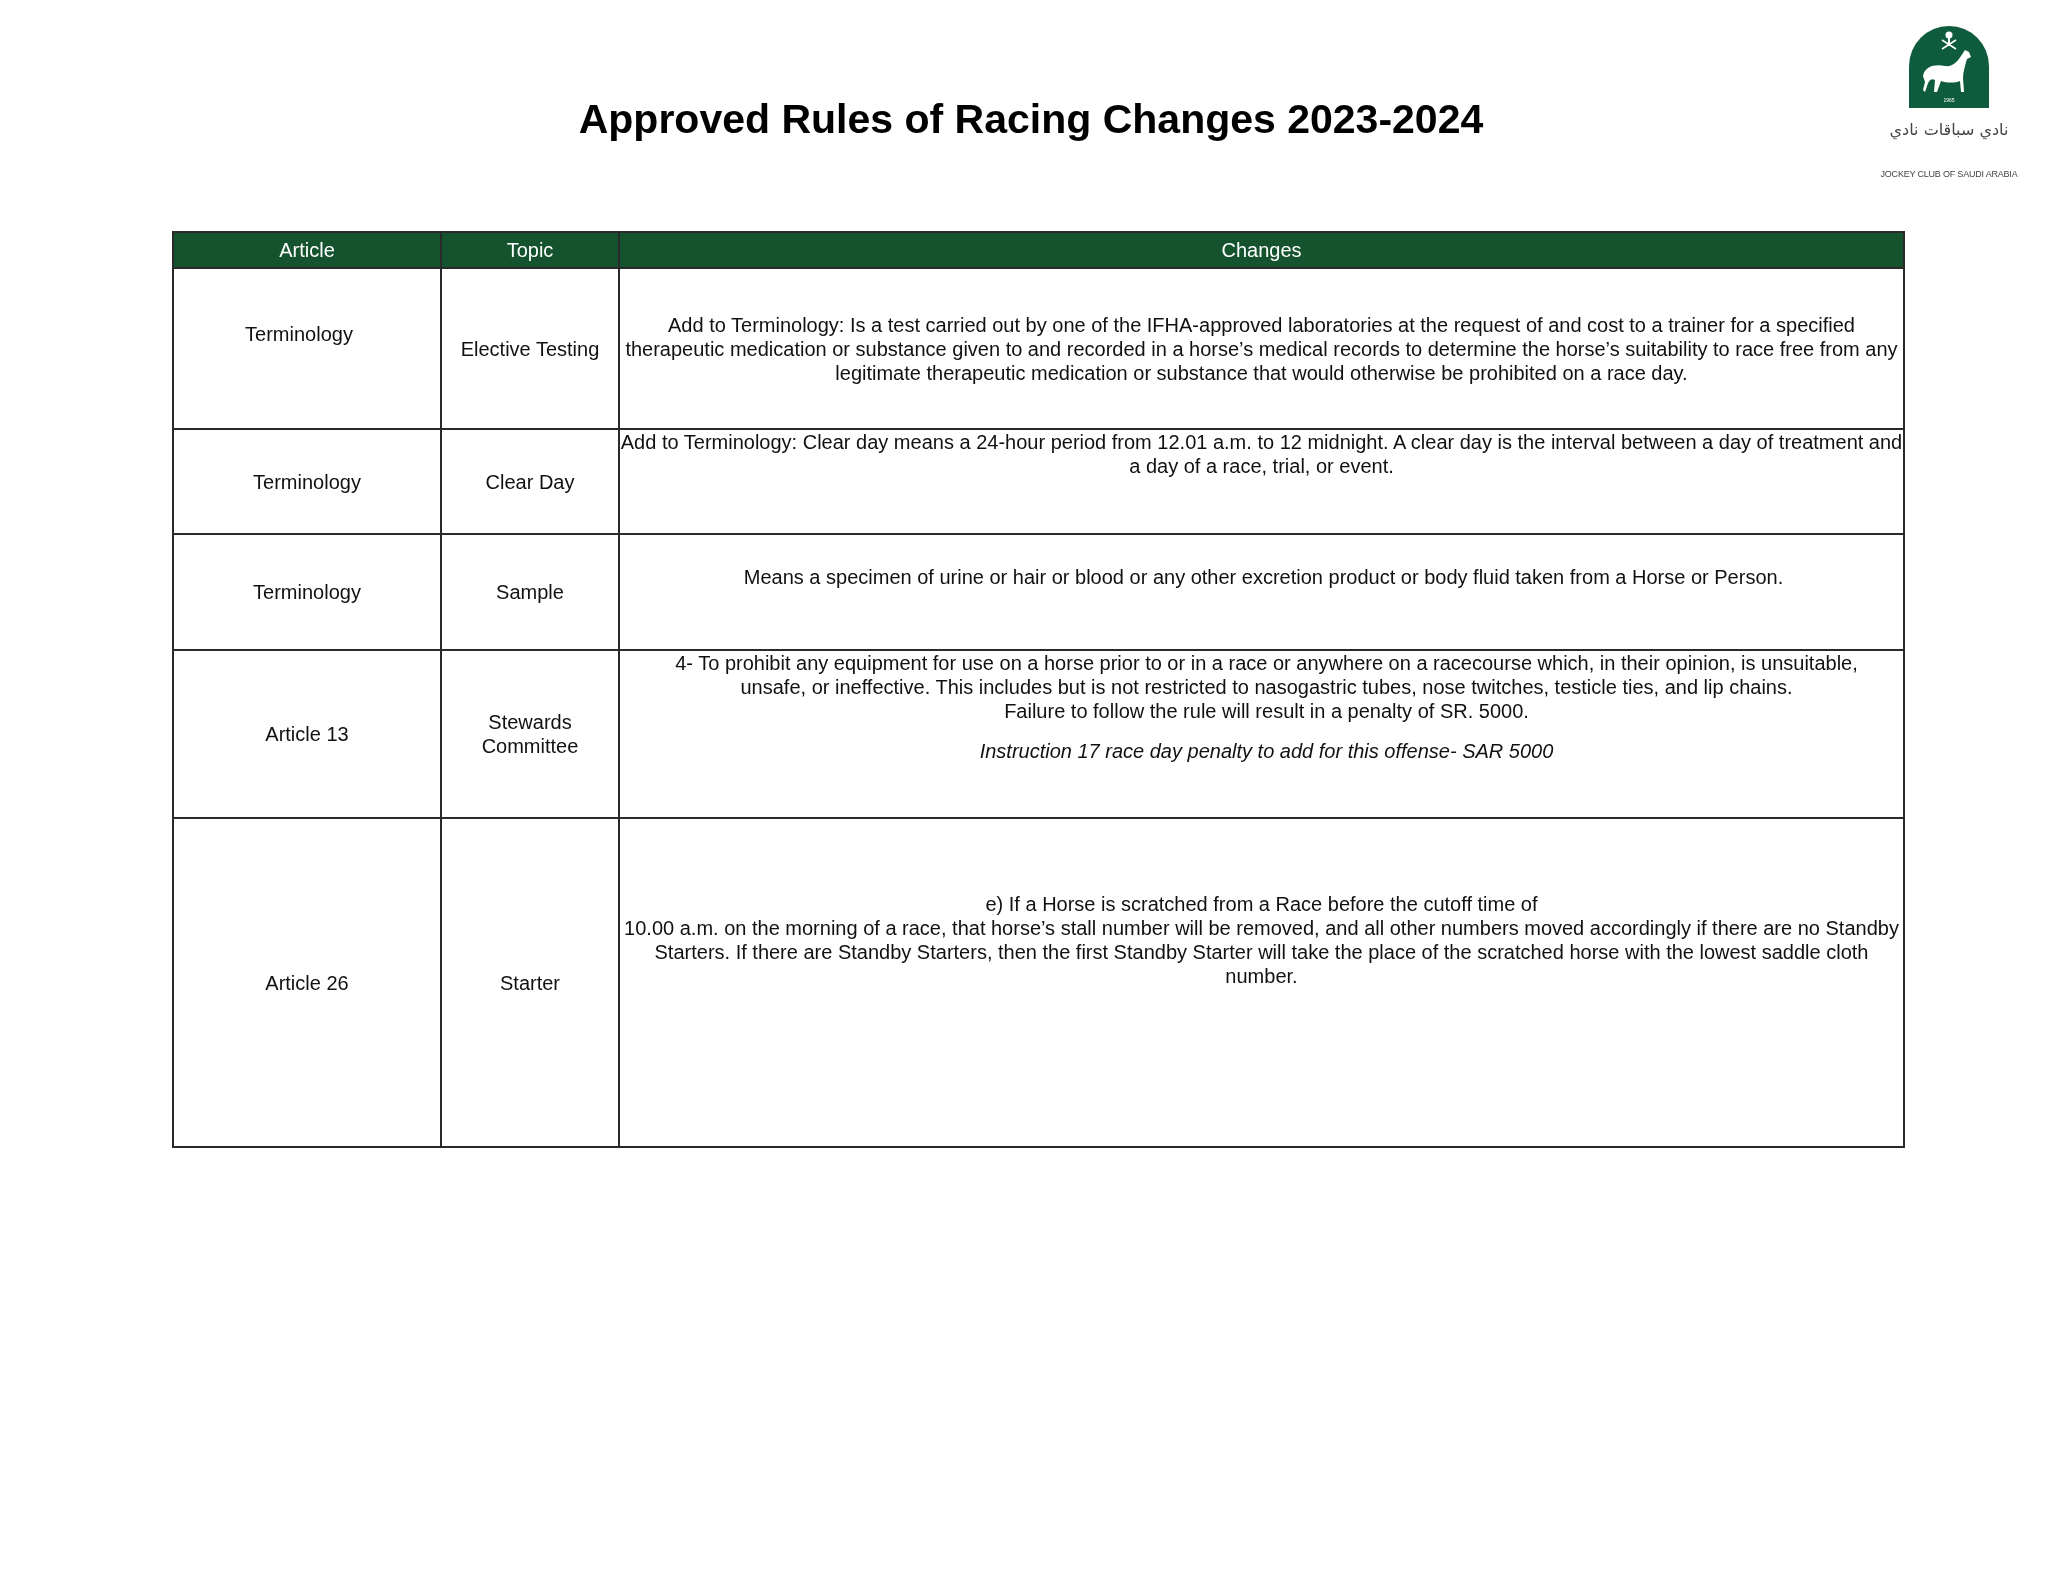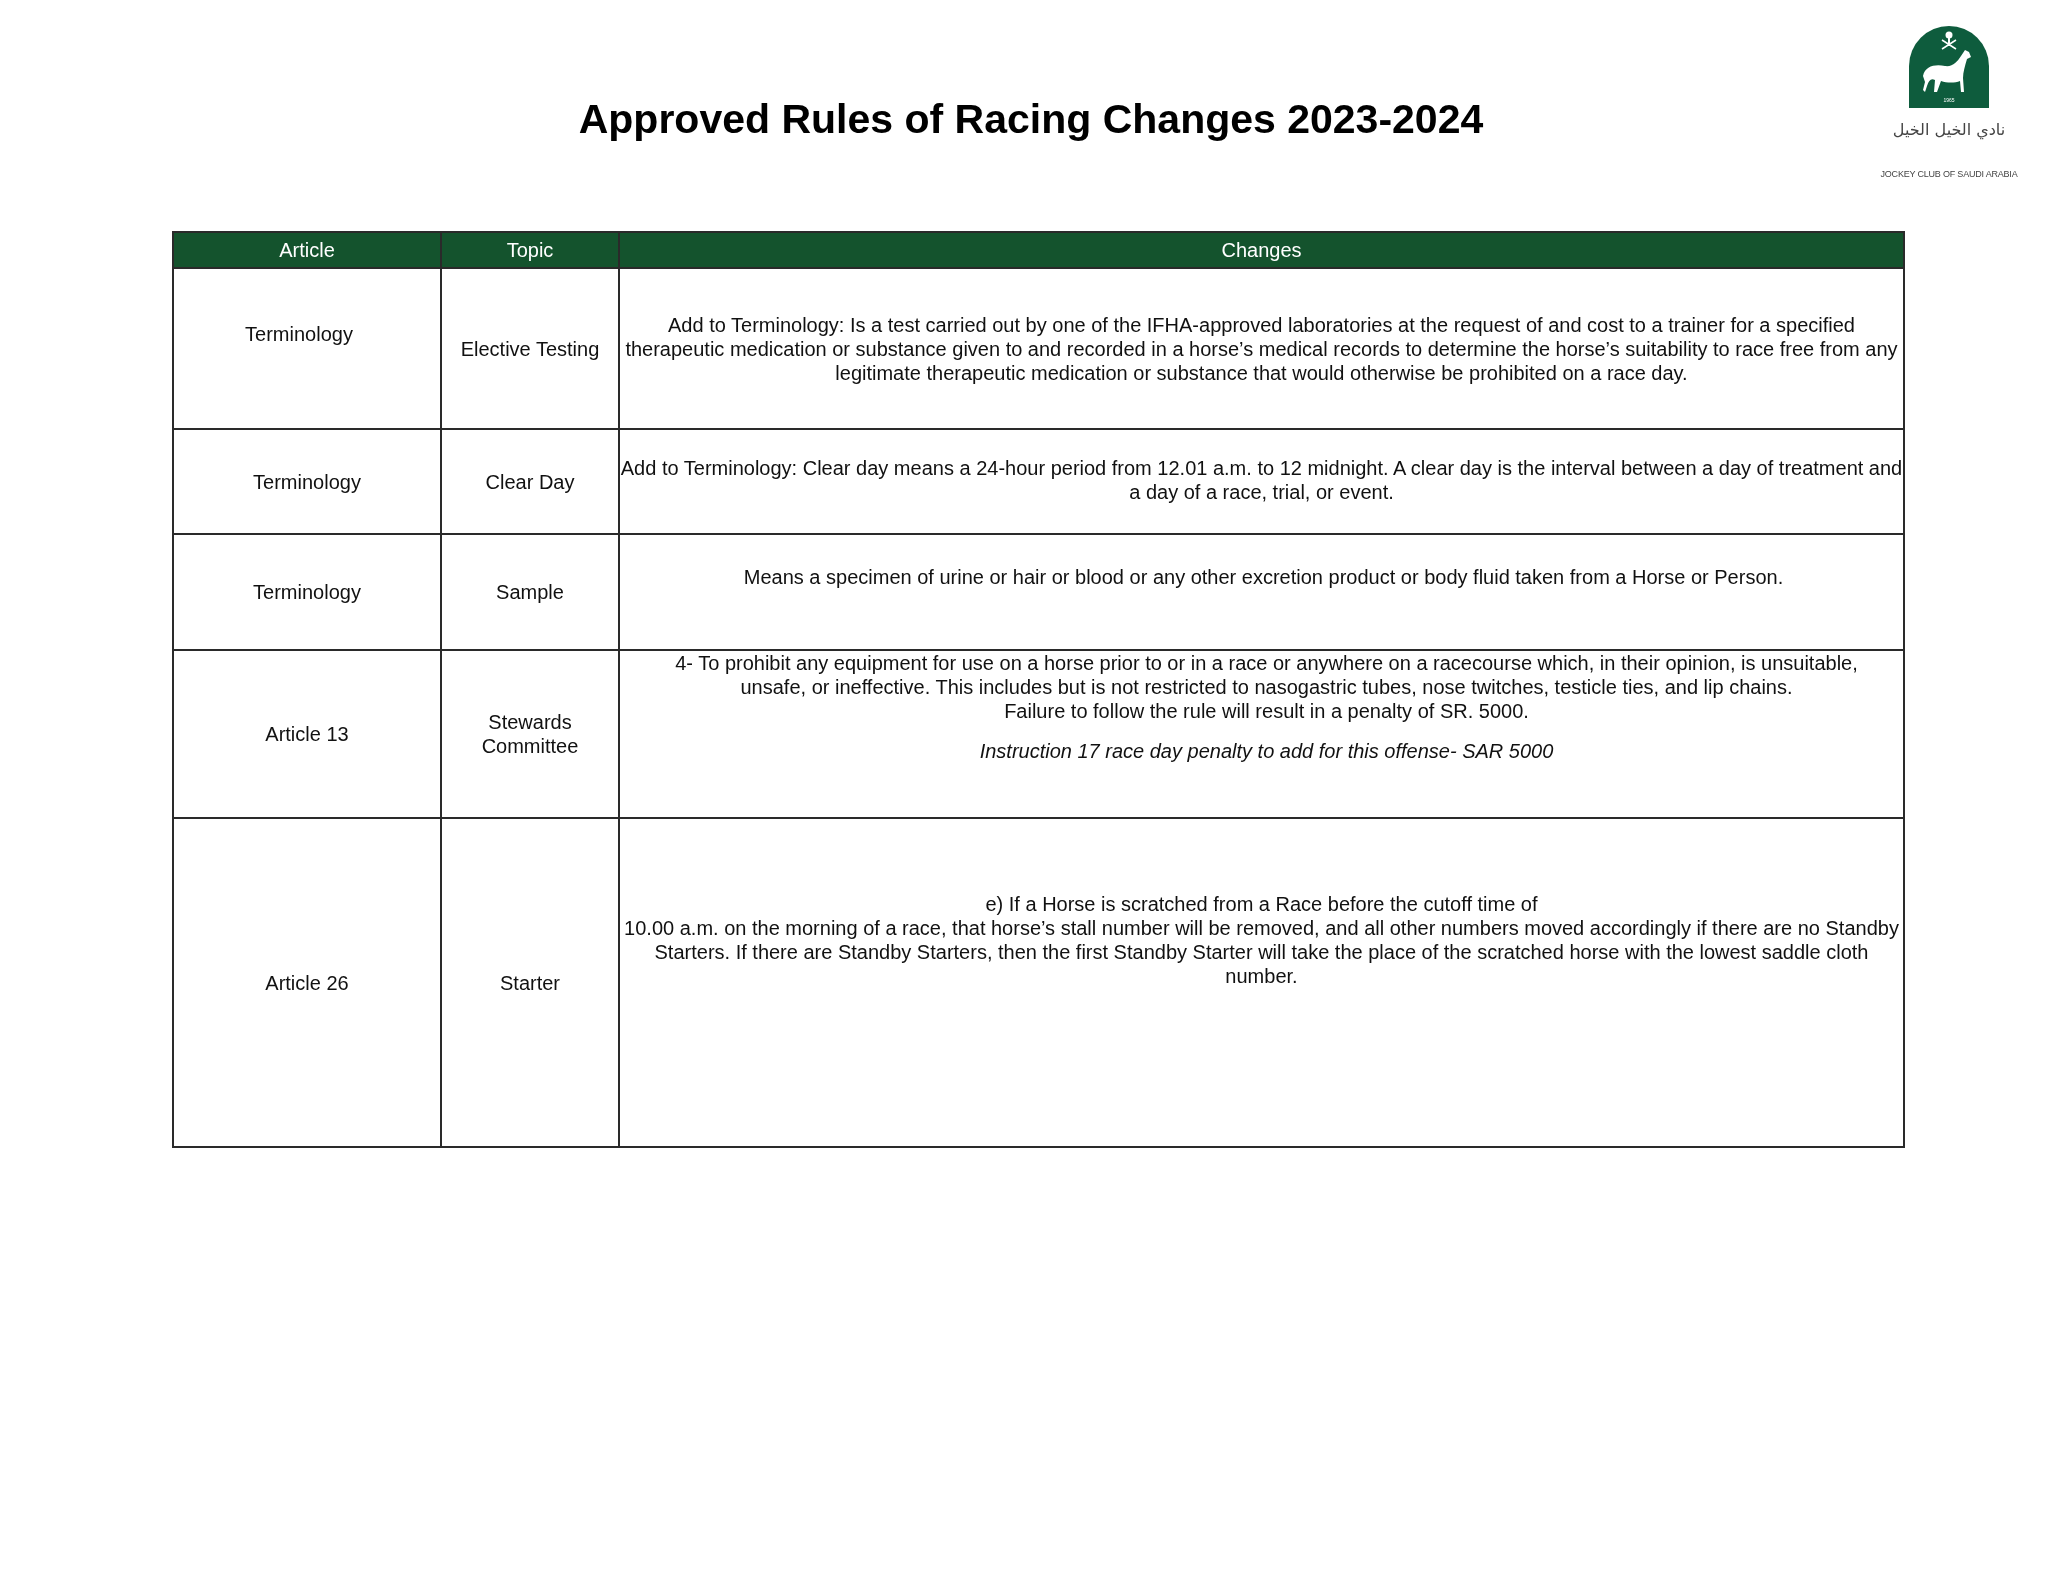--- a/index.html
+++ b/index.html
@@ -54,21 +54,21 @@
     <svg width="80" height="82" viewBox="0 0 80 82">
 
       <path d="M40 8 l0 12" stroke="#fff" stroke-width="2"></path>
       <circle cx="40" cy="9" r="3.5" fill="#fff"></circle>
       <path d="M33 14 l14 9 M47 14 l-14 9" stroke="#fff" stroke-width="1.5"></path>
 
       <path d="M14 50 C16 40 26 38 36 40 C44 41 48 36 52 30 L56 24 L60 26 L62 31 L58 33 C56 40 54 46 54 52 L55 66 L52 66 L51 55 C46 57 38 57 32 55 L28 66 L25 66 L26 54 C22 52 20 54 18 60 L16 66 L14 64 L16 56 Z" fill="#fff"></path>
       <text x="40" y="76" font-size="5" fill="#fff" text-anchor="middle" font-family="Liberation Sans, sans-serif">1965</text>
     </svg>
   </div>
-  <div class="ar">نادي الخيل الخيل</div>
+  <div class="ar">نادي سباقات نادي</div>
   <div class="en">JOCKEY CLUB OF SAUDI ARABIA</div>
 </div>
 
 <table class="rules">
   <colgroup>
     <col style="width:268px">
     <col style="width:178px">
     <col style="width:1285px">
   </colgroup>
   <thead>
@@ -80,21 +80,21 @@
   </thead>
   <tbody>
     <tr style="height:161px">
       <td><span style="position:relative; top:-15px; left:-8px">Terminology</span></td>
       <td>Elective Testing</td>
       <td class="chg">Add to Terminology: Is a test carried out by one of the IFHA-approved laboratories at the request of and cost to a trainer for a specified therapeutic medication or substance given to and recorded in a horse’s medical records to determine the horse’s suitability to race free from any legitimate therapeutic medication or substance that would otherwise be prohibited on a race day.</td>
     </tr>
     <tr style="height:105px">
       <td>Terminology</td>
       <td>Clear Day</td>
-      <td class="chg" style="vertical-align:top; padding-top:26px">
+      <td class="chg" style="vertical-align:top; ">
         <span>Add to Terminology: Clear day means a 24-hour period from 12.01 a.m. to 12 midnight. A clear day is the interval between a day of treatment and a day of a race, trial, or event.</span>
       </td>
     </tr>
     <tr style="height:116px">
       <td>Terminology</td>
       <td>Sample</td>
       <td class="chg" style="vertical-align:top; padding-top:30px; padding-left:4px">
         <span>Means a specimen of urine or hair or blood or any other excretion product or body fluid taken from a Horse or Person.</span>
       </td>
     </tr>

